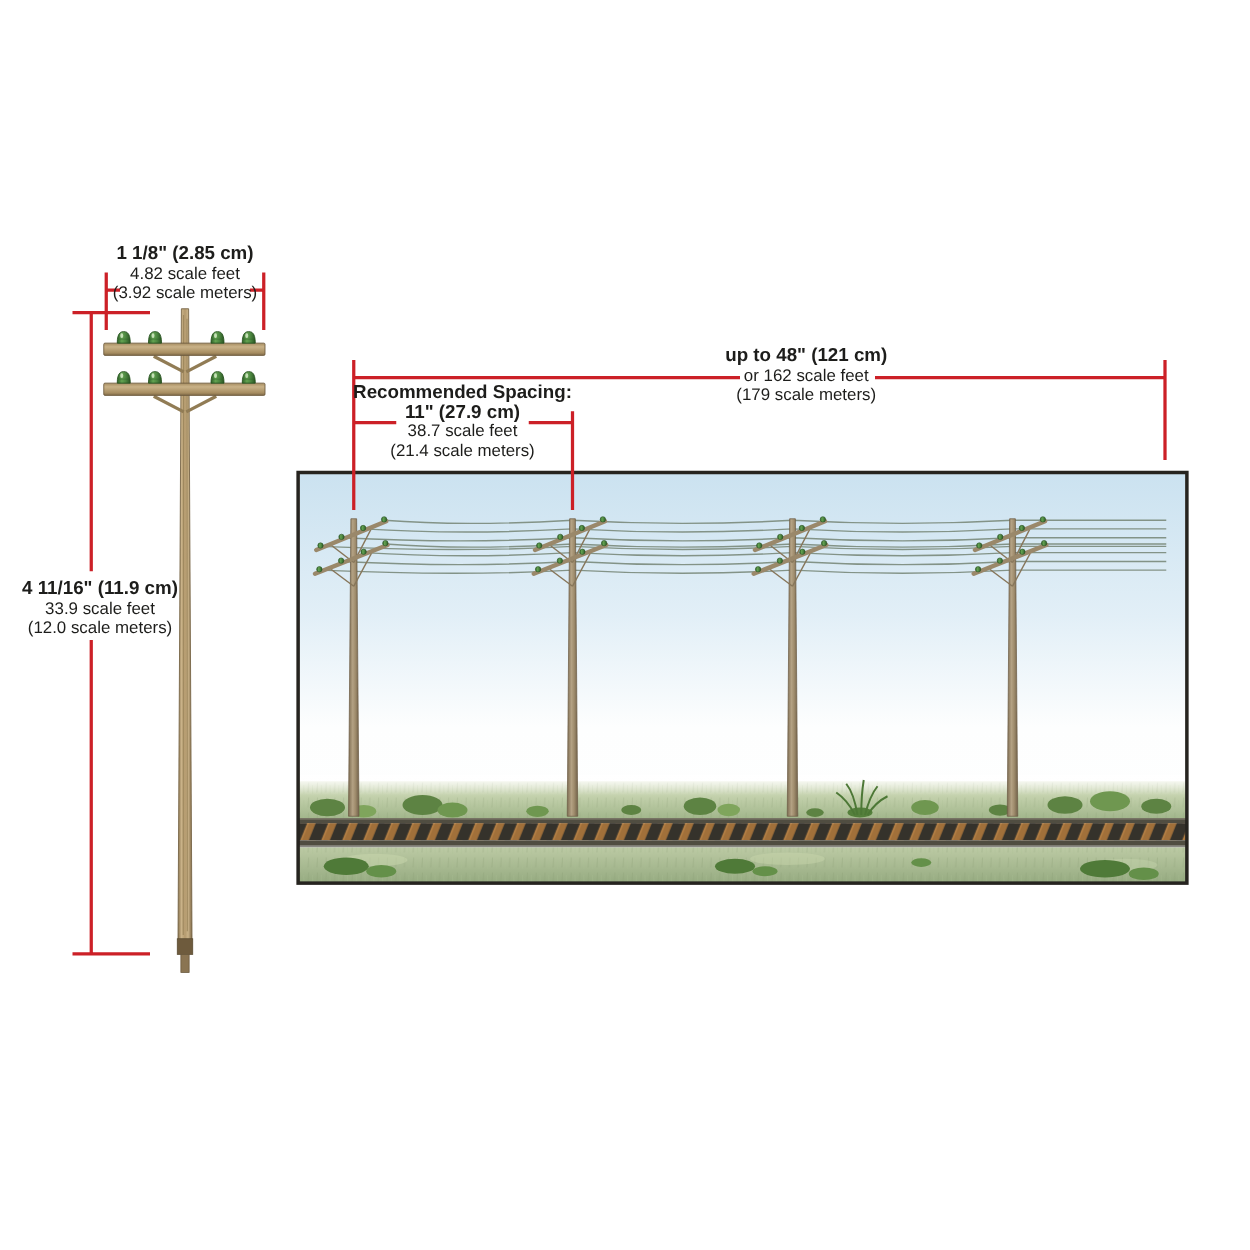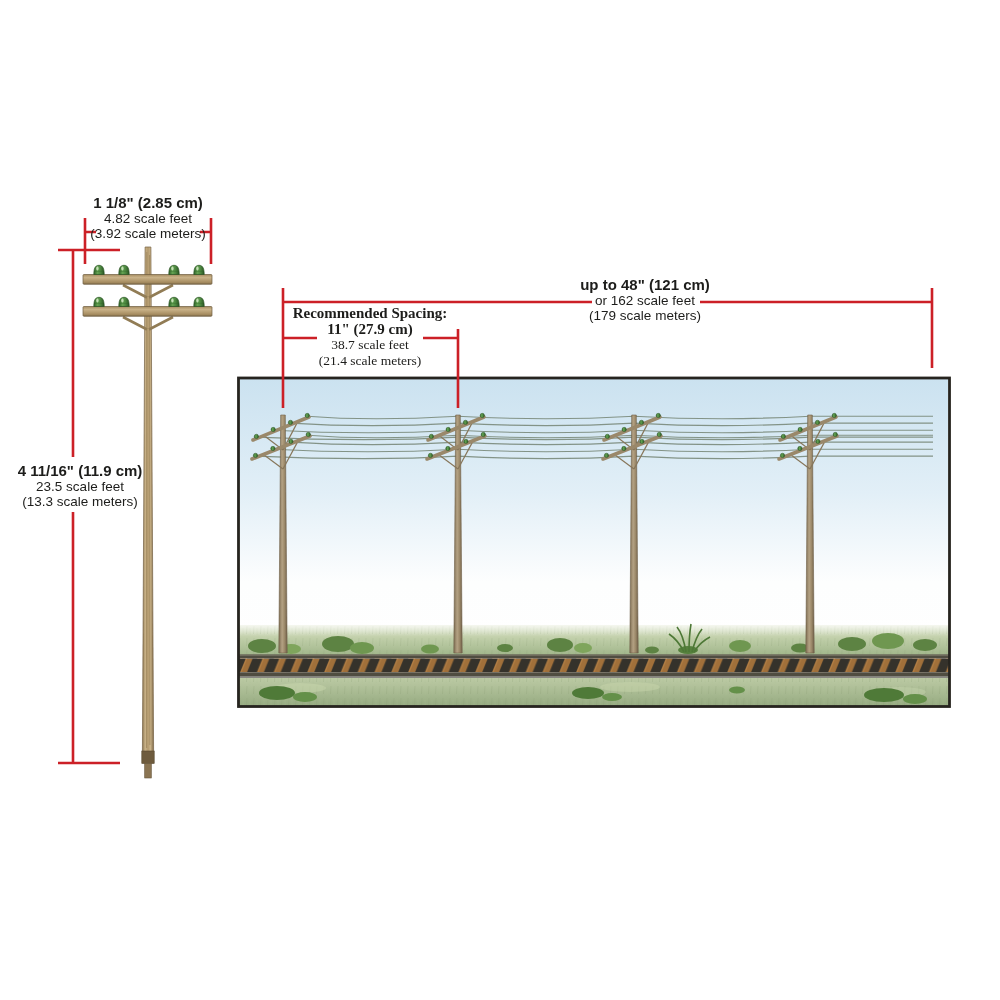--- a/index.html
+++ b/index.html
@@ -4,21 +4,21 @@
 <style>
   html,body{margin:0;padding:0;background:#fff;}
   .canvas{position:relative;width:1000px;height:1000px;background:#ffffff;overflow:hidden;
           font-family:"Liberation Sans", sans-serif;}
   #art{position:absolute;left:0;top:0;}
   .dim-label{position:absolute;text-align:center;color:#1d1d1b;font-size:13.5px;line-height:15.6px;}
   .dim-label .b{font-weight:bold;font-size:15px;}
   #lbl-width{left:58px;top:195px;width:180px;}
   #lbl-height{left:0px;top:463px;width:160px;}
   #lbl-span{left:544px;top:277px;width:202px;}
-  #lbl-spacing{left:278px;top:306px;width:184px;font-family:Liberation Serif, serif;}
+  #lbl-spacing{left:278px;top:306px;width:184px;}
 </style>
 </head>
 <body>
 
 <div class="canvas">
 
 <svg id="art" width="1000" height="1000" viewBox="0 0 1000 1000">
   <defs>
     <linearGradient id="sky" x1="0" y1="0" x2="0" y2="1">
       <stop offset="0" stop-color="#cbe2f0"></stop>
@@ -284,22 +284,22 @@
 </svg>
 
 <div class="dim-label" id="lbl-width">
   <div class="b">1 1/8" (2.85 cm)</div>
   <div>4.82 scale feet</div>
   <div>(3.92 scale meters)</div>
 </div>
 
 <div class="dim-label" id="lbl-height">
   <div class="b">4 11/16" (11.9 cm)</div>
-  <div>23.5 scale feet</div>
-  <div>(13.3 scale meters)</div>
+  <div>33.9 scale feet</div>
+  <div>(12.0 scale meters)</div>
 </div>
 
 <div class="dim-label" id="lbl-span">
   <div class="b">up to 48" (121 cm)</div>
   <div>or 162 scale feet</div>
   <div>(179 scale meters)</div>
 </div>
 
 <div class="dim-label" id="lbl-spacing">
   <div class="b">Recommended Spacing:</div>

